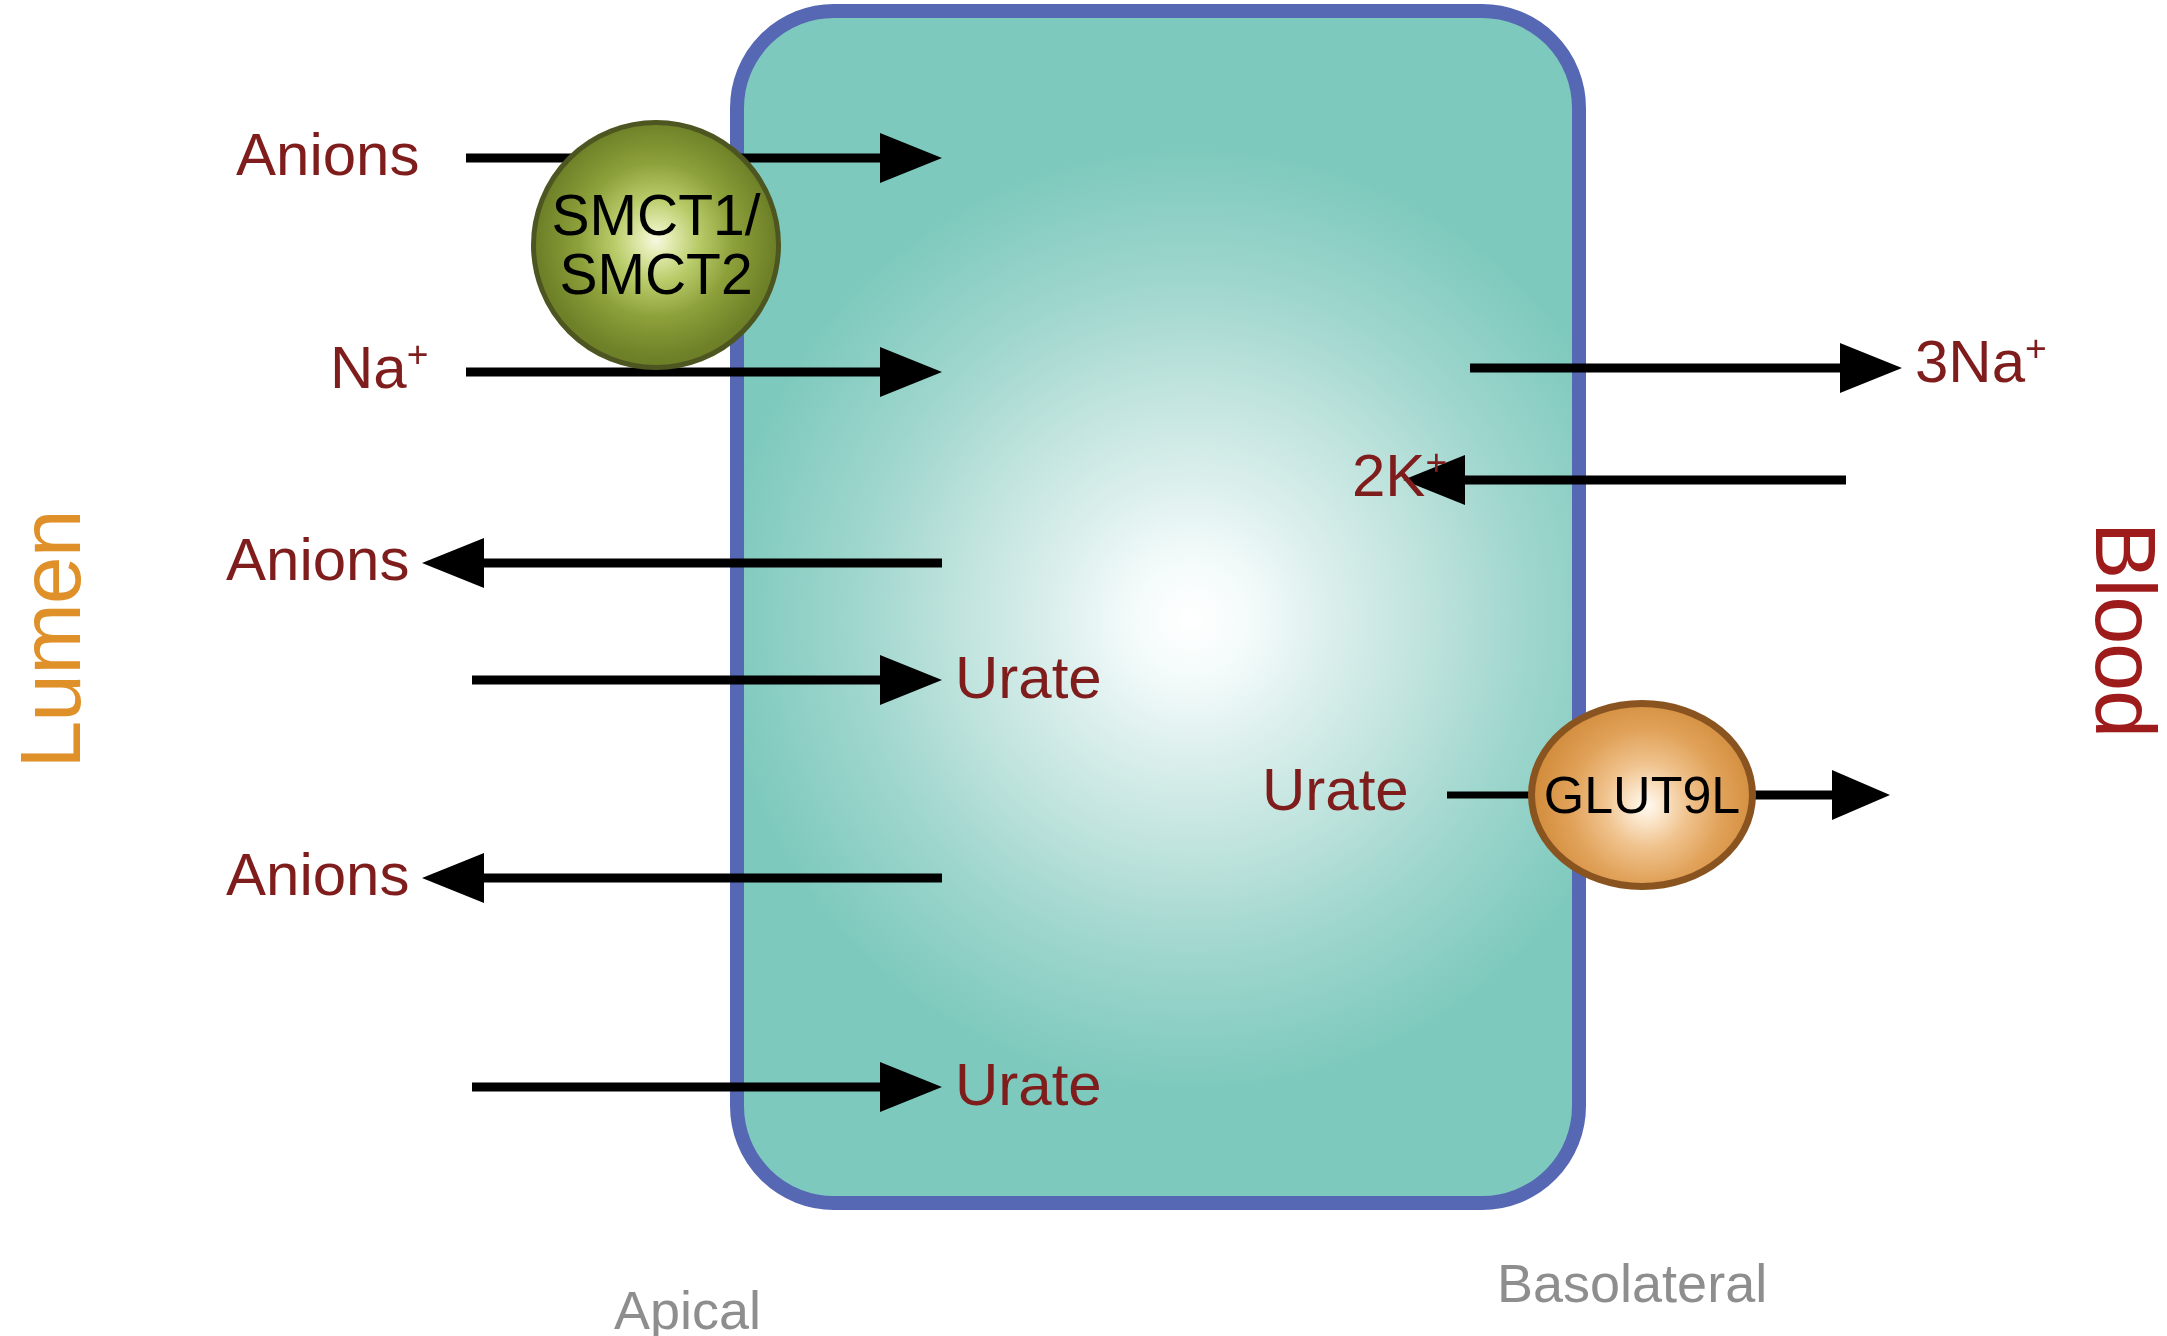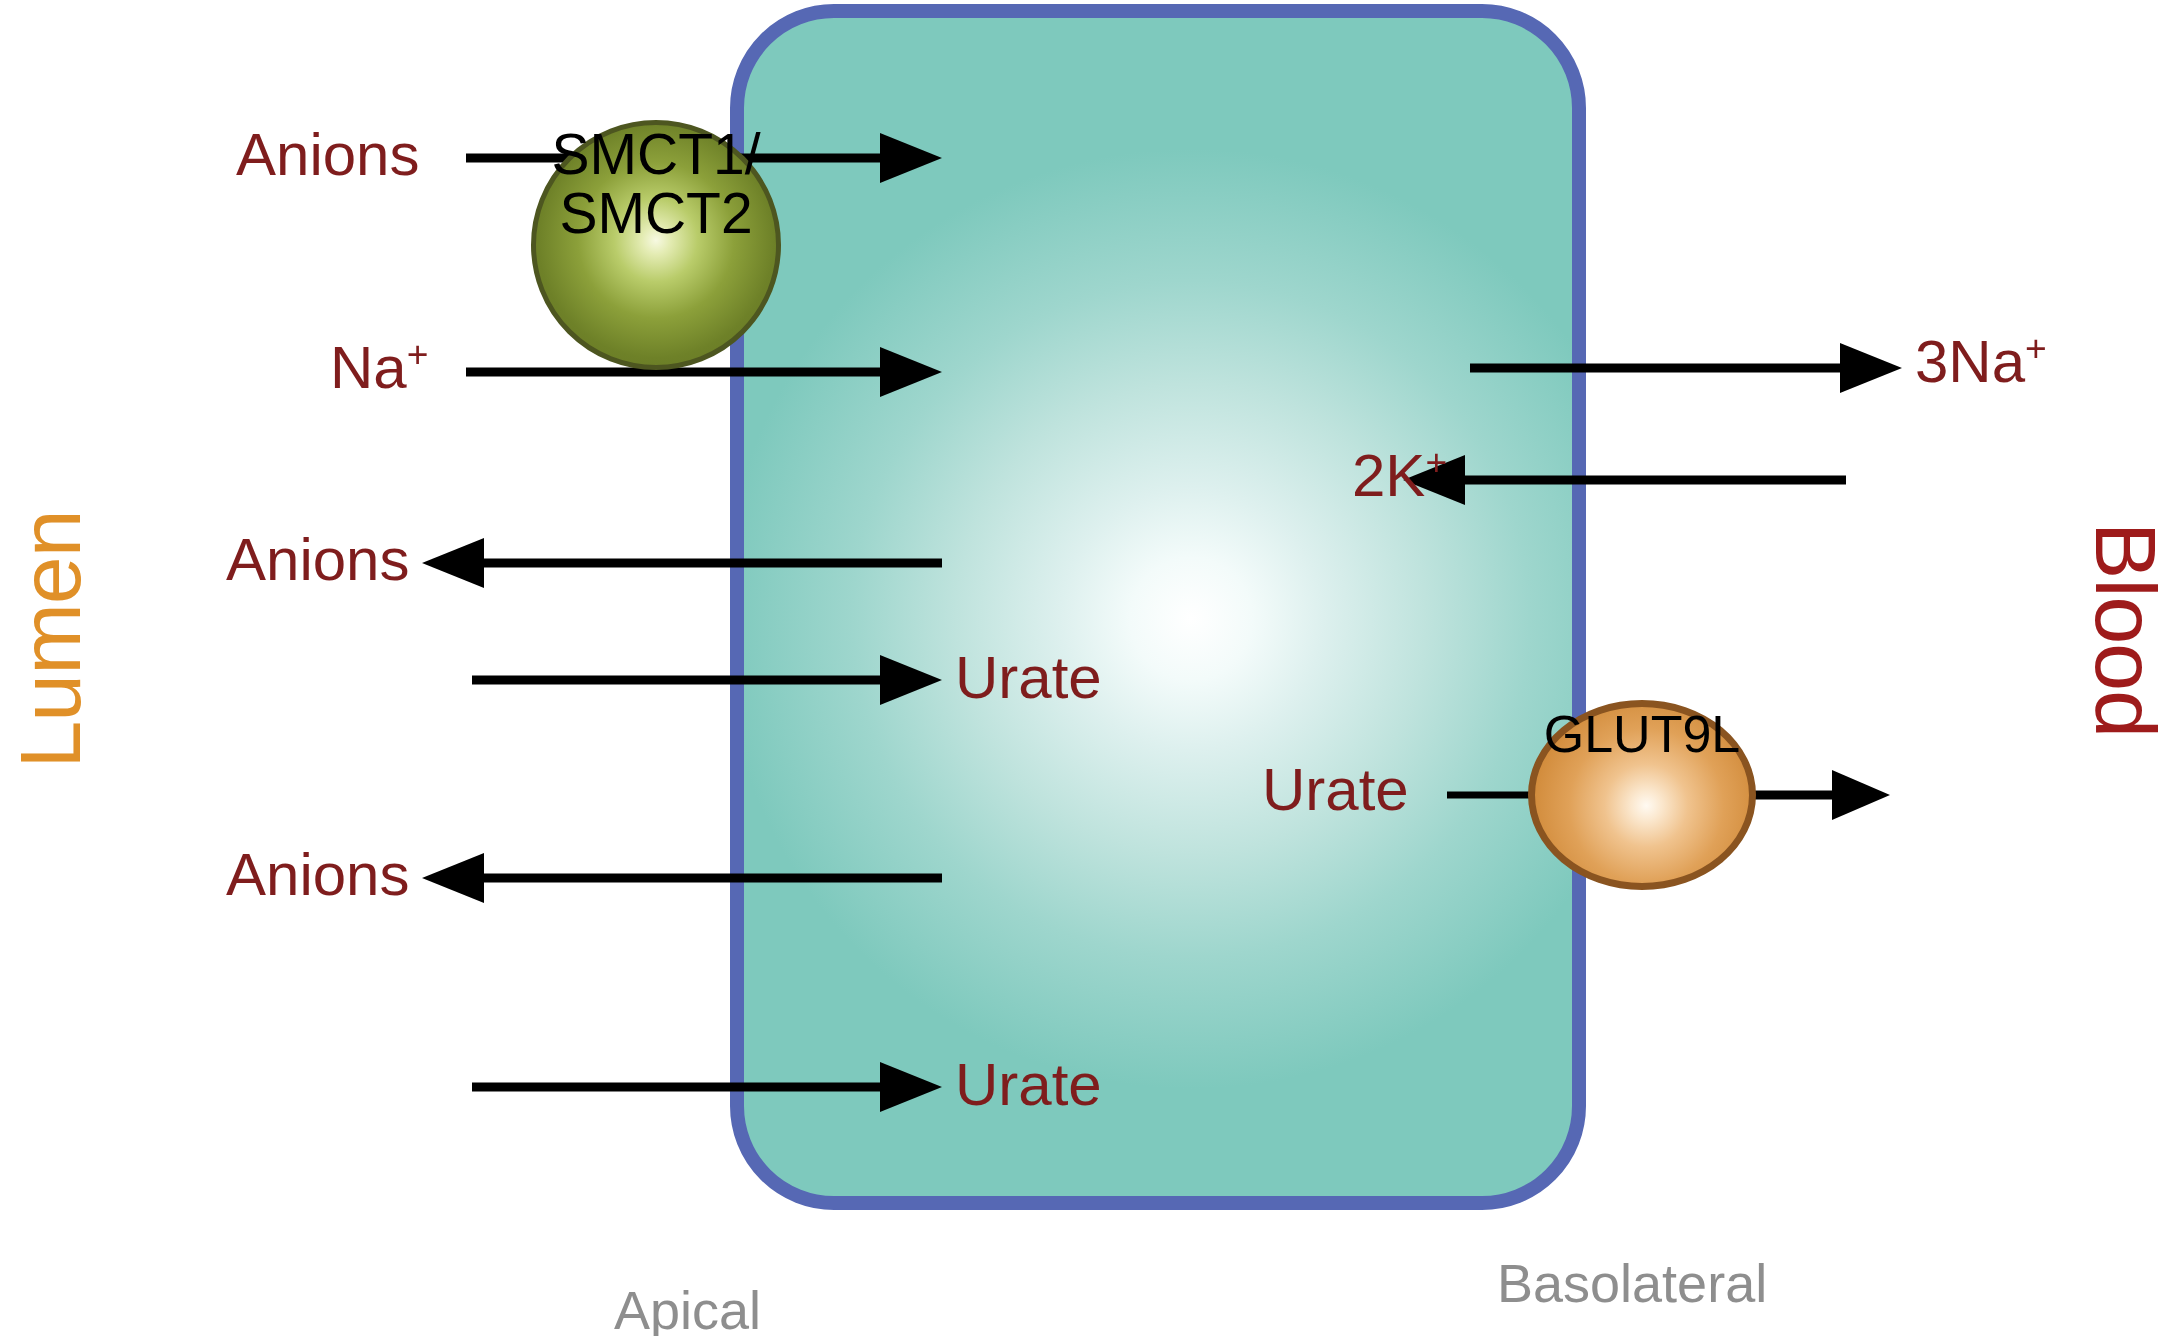--- a/index.html
+++ b/index.html
@@ -98,21 +98,21 @@
     stroke: #000000;
     stroke-width: 7;
     fill: none;
   }
   .a-head { fill: #000000; }
 
   
   .transporter {
     position: absolute;
     display: flex;
-    align-items: flex-start;
+    align-items: center;
     justify-content: center;
     text-align: center;
     box-sizing: border-box;
     border-radius: 50%;
   }
   .transporter .t-label {
     position: relative;
     z-index: 2;
     color: #000;
     line-height: 1.04;

